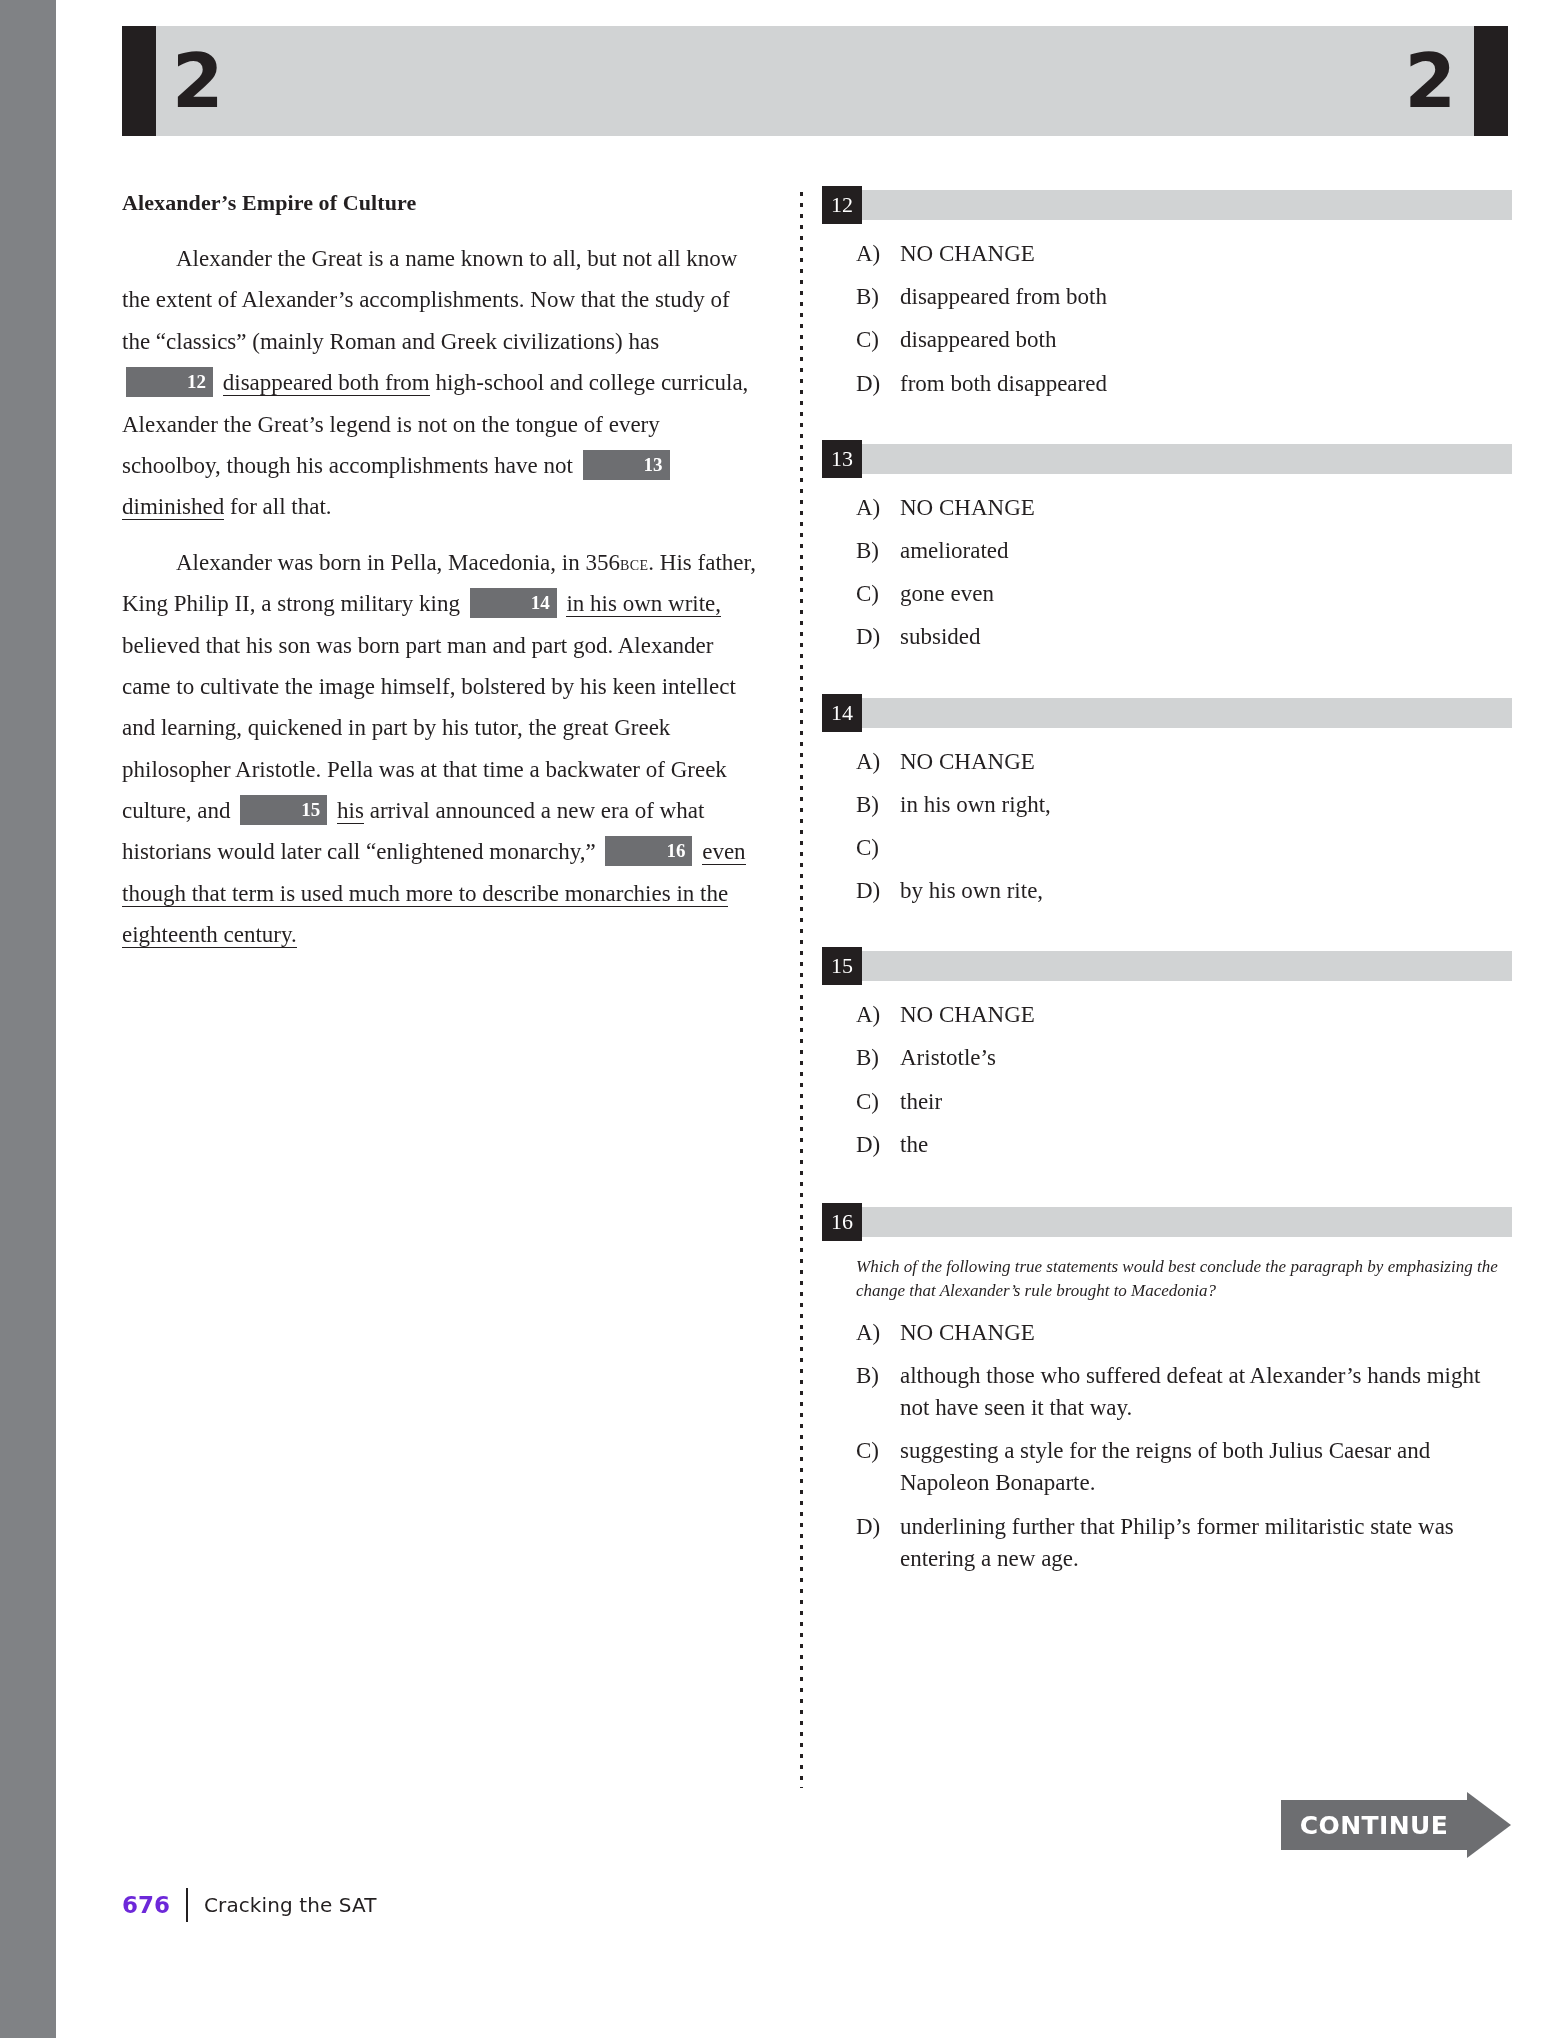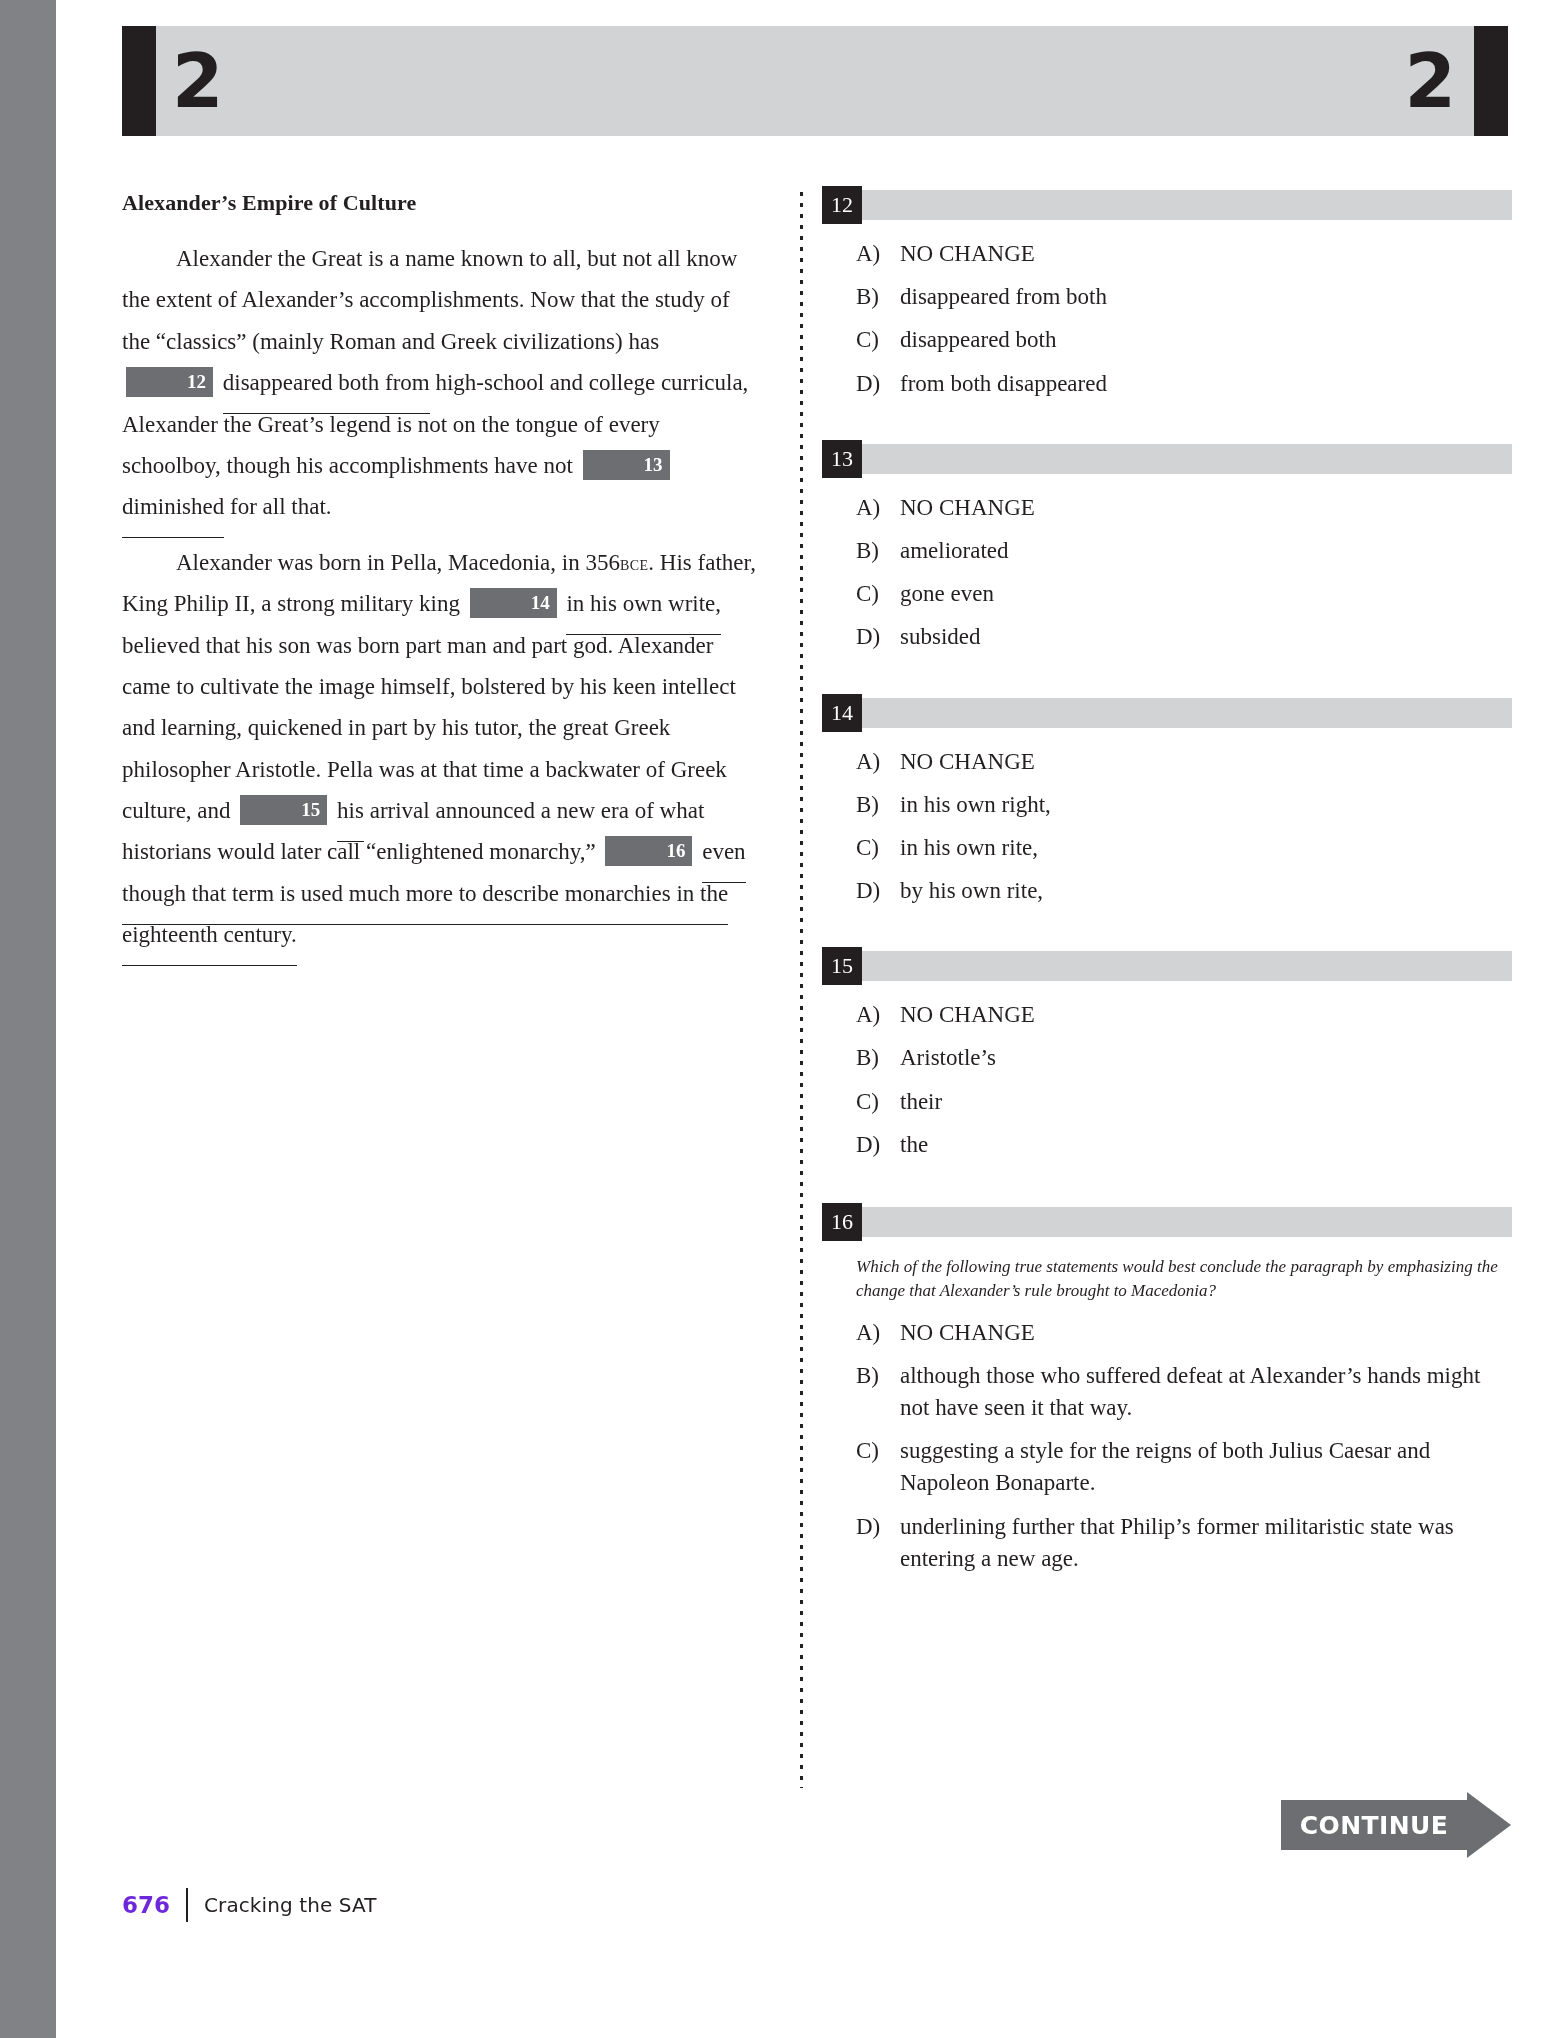--- a/index.html
+++ b/index.html
@@ -103,21 +103,21 @@
     font-family:"Liberation Serif",serif;
     font-weight:700;
     font-size:19px;
     line-height:1;
     padding:5px 7px 6px 7px;
     margin:0 4px;
     vertical-align:2px;
   }
   .ul{
     border-bottom:1.6px solid #231f20;
-    padding-bottom:18px;
+    padding-bottom:0;
   }
 
   
   .qblock{margin:0 0 44px 0;}
   .qhead{
     position:relative;
     height:30px;
     background:#d1d3d4;
     margin-bottom:18px;
   }
@@ -299,21 +299,20 @@
           <li class="choice">
             <span class="lbl">A)</span>
             <span class="txt">NO CHANGE</span>
           </li>
           <li class="choice">
             <span class="lbl">B)</span>
             <span class="txt">in his own right,</span>
           </li>
           <li class="choice">
             <span class="lbl">C)</span>
-            <span class="txt">in his own rite,</span>
           </li>
           <li class="choice">
             <span class="lbl">D)</span>
             <span class="txt">by his own rite,</span>
           </li>
         </ul>
       </div>
       <div class="qblock">
         <div class="qhead">
           <div class="qnum">15</div>

